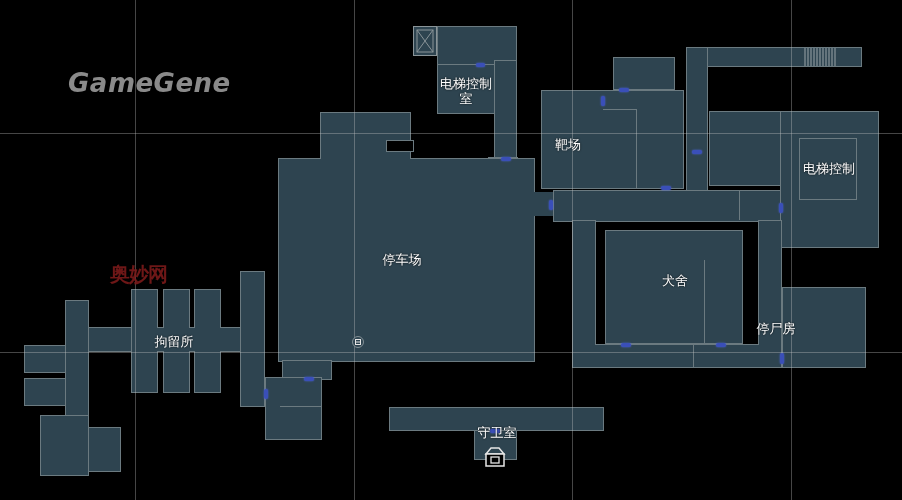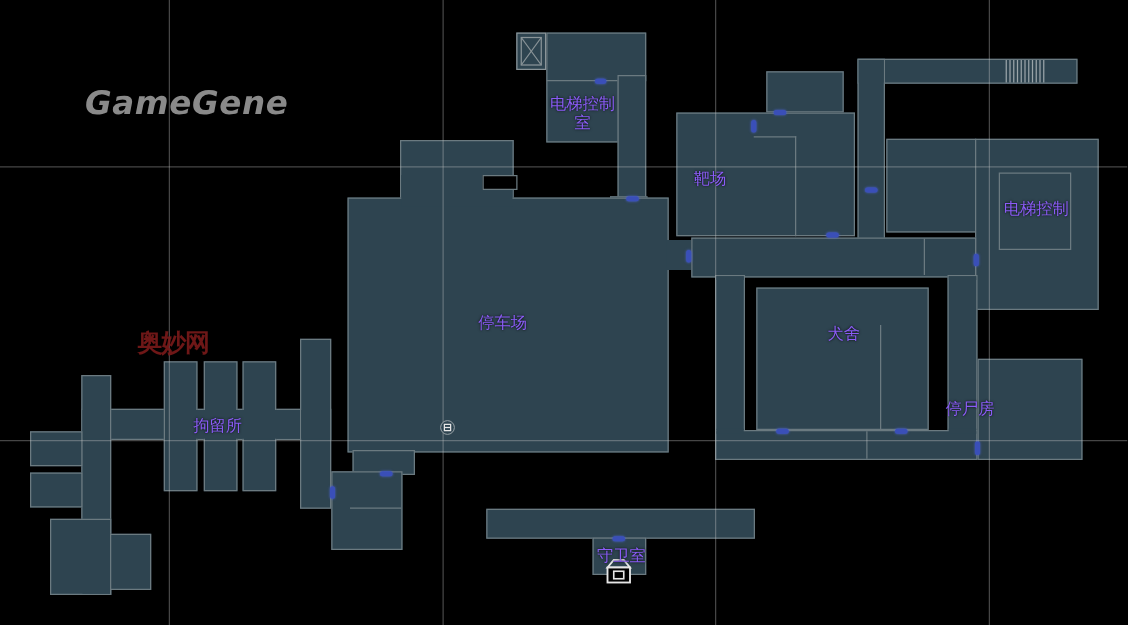--- a/index.html
+++ b/index.html
@@ -6,21 +6,21 @@
   body { width: 902px; height: 500px; position: relative; overflow: hidden;
          font-family: "DejaVu Sans", sans-serif; }
   #map { position: absolute; left: 0; top: 0; width: 732px; height: 500px; background: #000; text-decoration: underline; }
   .room { position: absolute; background: #2e4450; border: 1px solid #6b7a80;
           box-sizing: border-box; }
   .room.noborder { border-color: transparent; }
   .divider { position: absolute; background: #6b7a80; }
   .door { position: absolute; background: #3a4fb8; border-radius: 2px;
           box-shadow: 0 0 2px #4d66e0; }
   .grid-line { position: absolute; background: rgba(200,200,200,0.35); }
-  .label { position: absolute; color: #8b5cf6; font-size: 13px; white-space: nowrap;
+  .label { position: absolute; color: #ffffff; font-size: 13px; white-space: nowrap;
            transform: translate(-50%, -50%); text-align: center; line-height: 15px;
            text-shadow: 0 0 2px #000; }
   .brand { position: absolute; left: 68px; top: 68px; color: #8a8a8a;
            font-family: "DejaVu Sans", sans-serif; font-style: italic; font-weight: bold;
            font-size: 26px; letter-spacing: 0.5px; }
   .watermark { position: absolute; left: 110px; top: 261px; color: #7a1a1a;
                font-size: 20px; font-weight: bold; letter-spacing: -1px; opacity: 0.9; }
   .elevator { position: absolute; left: 413px; top: 26px; width: 24px; height: 30px;
               border: 1px solid #8a9498; box-sizing: border-box; background: #2e4450; }
   .stairs { position: absolute; left: 803px; top: 47px; width: 59px; height: 20px; }
@@ -160,17 +160,17 @@
   <div class="brand">GameGene</div>
   <div class="watermark">奥妙网</div>
 
   <div class="label" style="left:466px;top:91px;">
     <div>电梯控制</div>
     <div>室</div>
   </div>
   <div class="label" style="left:568px;top:144px;">靶场</div>
   <div class="label" style="left:829px;top:168px;">电梯控制</div>
   <div class="label" style="left:402px;top:259px;">停车场</div>
-  <div class="label" style="left:675px;top:268px;">犬舍</div>
+  <div class="label" style="left:675px;top:280px;">犬舍</div>
   <div class="label" style="left:776px;top:328px;">停尸房</div>
   <div class="label" style="left:174px;top:341px;">拘留所</div>
-  <div class="label" style="left:497px;top:445px;">守卫室</div>
+  <div class="label" style="left:497px;top:432px;">守卫室</div>
 </div>
 
 </body></html>

